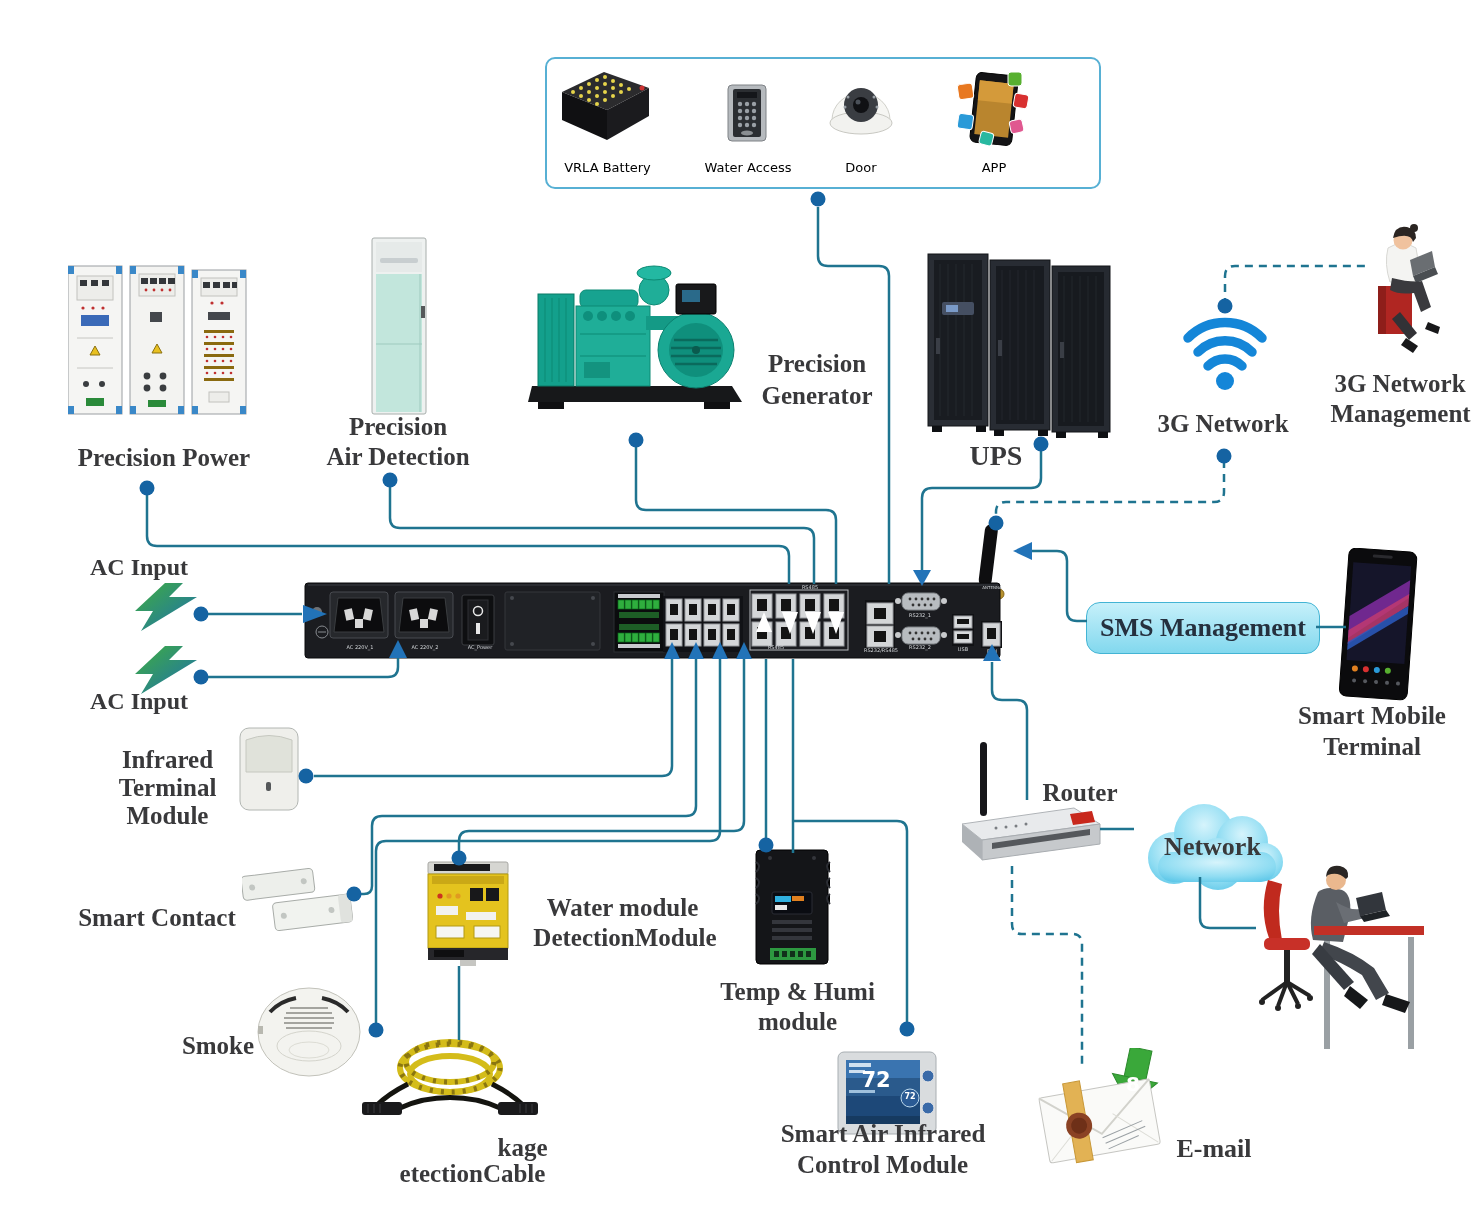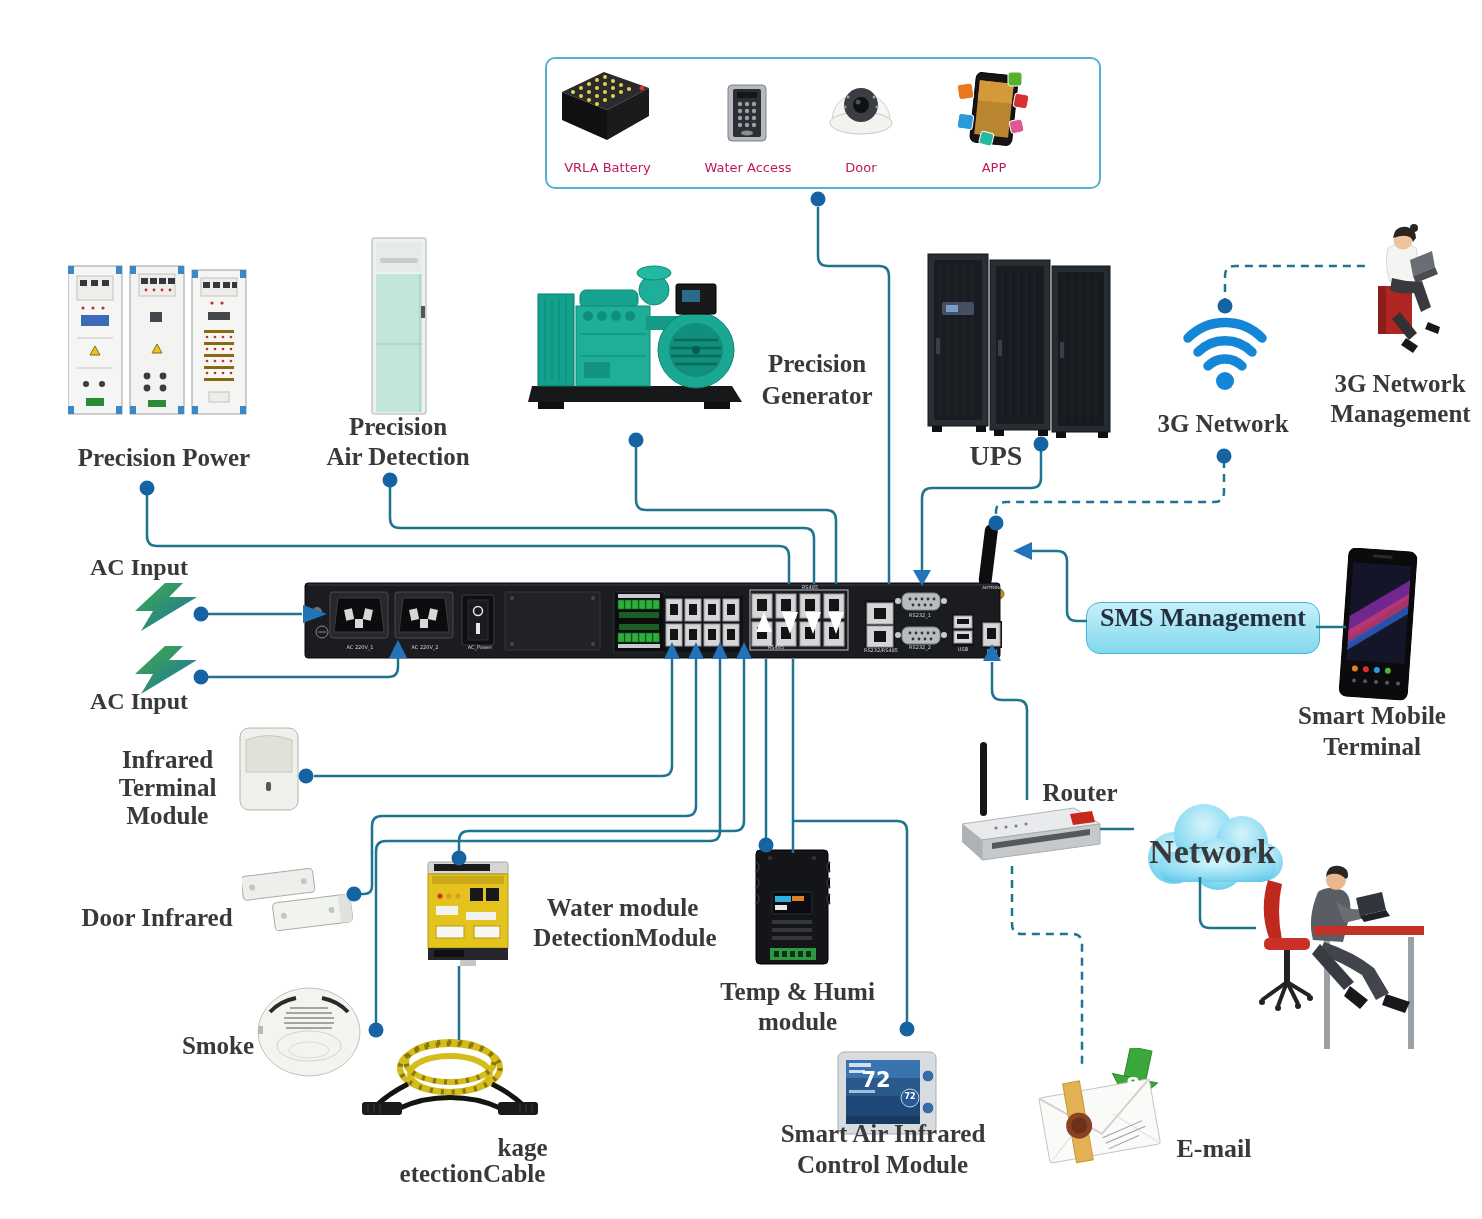--- a/index.html
+++ b/index.html
@@ -1,29 +1,29 @@
 <!DOCTYPE html>
 <html><head>
 <meta charset="utf-8">
 <style>
   html,body{margin:0;padding:0;background:#ffffff;}
   .canvas{position:relative;width:1482px;height:1219px;background:#fff;overflow:hidden;
           font-family:"Liberation Serif",serif;}
   .abs{position:absolute;}
   .lbl{position:absolute;font-family:"Liberation Serif",serif;font-weight:bold;color:#39393b;
        text-align:center;font-size:25px;line-height:1.15;white-space:nowrap;}
-  .slbl{position:absolute;font-family:"DejaVu Sans",sans-serif;color:#be185d;
+  .slbl{position:absolute;font-family:"DejaVu Sans",sans-serif;color:#000000;
         text-align:center;font-size:13px;white-space:nowrap;}
   .plabel{position:absolute;font-family:"DejaVu Sans",sans-serif;color:#d4d7da;
         text-align:center;font-size:5px;line-height:1;white-space:nowrap;}
   .topbox{position:absolute;left:545px;top:57px;width:552px;height:128px;
         border:2px solid #57b0d4;border-radius:10px;background:#fff;}
   .smsbox{position:absolute;left:1086px;top:602px;width:232px;height:50px;border-radius:14px;
         background:linear-gradient(#c6f0fa,#82d8ee);border:1.5px solid #43b4d4;
-        display:flex;justify-content:center;
+        display:flex;align-items:center;justify-content:center;
         font-family:"Liberation Serif",serif;font-weight:bold;font-size:26px;color:#25303e;}
   svg{display:block;}
   .wt{color:#ffffff;font-family:"DejaVu Sans",sans-serif;font-weight:bold;position:absolute;text-align:center;}
 </style>
 </head>
 <body>
 
 <div class="canvas">
 
   <div class="topbox"></div>
@@ -862,27 +862,27 @@
   <div class="lbl" style="left:1148px;top:410px;width:150px">3G Network</div>
   <div class="lbl" style="left:1320px;top:370px;width:160px">3G Network</div>
   <div class="lbl" style="left:1318px;top:400px;width:165px">Management</div>
   <div class="lbl" style="left:78px;top:554px;width:122px;font-size:24px">AC Input</div>
   <div class="lbl" style="left:78px;top:688px;width:122px;font-size:24px">AC Input</div>
   <div class="lbl" style="left:1282px;top:702px;width:180px">Smart Mobile</div>
   <div class="lbl" style="left:1282px;top:733px;width:180px">Terminal</div>
   <div class="lbl" style="left:110px;top:746px;width:115px">Infrared</div>
   <div class="lbl" style="left:110px;top:774px;width:115px">Terminal</div>
   <div class="lbl" style="left:110px;top:802px;width:115px">Module</div>
-  <div class="lbl" style="left:62px;top:904px;width:190px">Door Infrared</div>
+  <div class="lbl" style="left:62px;top:904px;width:190px">Smart Contact</div>
   <div class="lbl" style="left:168px;top:1032px;width:100px">Smoke</div>
   <div class="lbl" style="left:535px;top:894px;width:175px">Water module</div>
   <div class="lbl" style="left:525px;top:924px;width:200px">DetectionModule</div>
   <div class="lbl" style="left:480px;top:1134px;width:85px">kage</div>
   <div class="lbl" style="left:380px;top:1160px;width:185px">etectionCable</div>
   <div class="lbl" style="left:705px;top:978px;width:185px">Temp &amp; Humi</div>
   <div class="lbl" style="left:745px;top:1008px;width:105px">module</div>
   <div class="lbl" style="left:758px;top:1120px;width:250px">Smart Air Infrared</div>
   <div class="lbl" style="left:770px;top:1151px;width:225px">Control Module</div>
   <div class="lbl" style="left:1020px;top:779px;width:120px">Router</div>
-  <div class="lbl" style="left:1145px;top:832px;width:135px;font-size:34px">Network</div>
+  <div class="lbl" style="left:1145px;top:832px;width:135px;font-size:26px">Network</div>
   <div class="lbl" style="left:1170px;top:1134px;width:88px;font-size:26px">E-mail</div>
 
 </div>
 
 </body></html>

